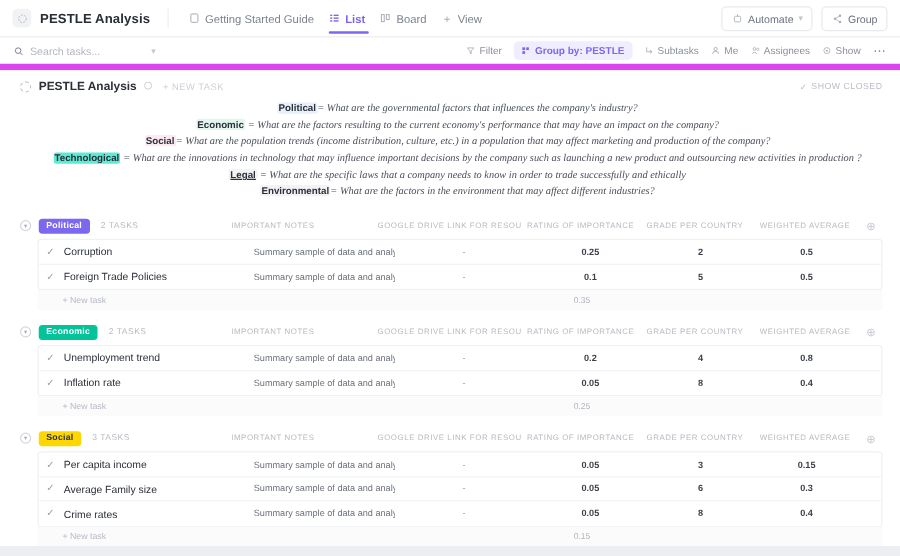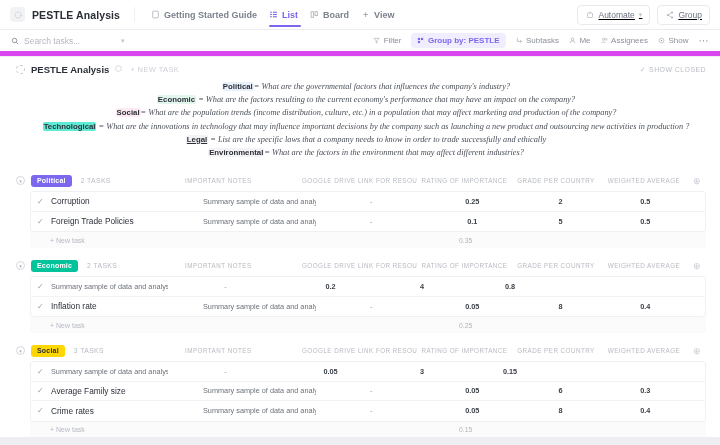--- a/index.html
+++ b/index.html
@@ -25,30 +25,30 @@
     color: #b6bac1; font-size: 9px;
   }
   .tb-title {
     font-size: 10.5px; font-weight: bold; color: #292d34;
     letter-spacing: .1px; margin-right: 14px;
   }
   .tb-sep { width: 1px; height: 15px; background: #eef0f2; margin-right: 11px; }
   .tb-tab {
     display: flex; align-items: center; gap: 4px;
     font-size: 9px; color: #7c828d; padding: 6px 7px 6px 5px;
-    position: relative; white-space: nowrap; font-weight: bold;
+    position: relative; white-space: nowrap;
   }
   .tb-tab.active { color: #7b68ee; font-weight: bold; }
   .tb-tab.active::after {
     content:""; position: absolute; left: 5px; right: 4px; bottom: -1px;
     height: 2px; background: #7b68ee; border-radius: 2px;
   }
   .tb-ic { width: 9px; height: 9px; display:inline-flex; align-items:center; justify-content:center; color:#a9adb5; flex:none;}
   .tb-tab.active .tb-ic { color: #7b68ee; }
-  .tb-right { margin-left: auto; display: flex; align-items: center; gap: 7px; text-decoration: underline; }
+  .tb-right { margin-left: auto; display: flex; align-items: center; gap: 7px; }
   .tb-btn {
     display: flex; align-items: center; gap: 4px;
     border: 1px solid #e8eaed; border-radius: 4px;
     padding: 4px 7px; font-size: 8.5px; color: #6b7280;
     background: #fff;
   }
 
   
   .filterbar {
     height: 26px; background: #ffffff;
@@ -375,21 +375,21 @@
         <div class="desc-line">
           <span class="dkey k-eco">Economic</span><span> = What are the factors resulting to the current economy's performance that may have an impact on the company?</span>
         </div>
         <div class="desc-line">
           <span class="dkey k-soc">Social</span><span>= What are the population trends (income distribution, culture, etc.) in a population that may affect marketing and production of the company?</span>
         </div>
         <div class="desc-line">
           <span class="dkey k-tec">Technological</span><span> = What are the innovations in technology that may influence important decisions by the company such as launching a new product and outsourcing new activities in production ?</span>
         </div>
         <div class="desc-line">
-          <span class="dkey k-leg">Legal</span><span> = List are the specific laws that a company needs to know in order to trade successfully and ethically</span>
+          <span class="dkey k-leg">Legal</span><span> = What are the specific laws that a company needs to know in order to trade successfully and ethically</span>
         </div>
         <div class="desc-line">
           <span class="dkey k-env">Environmental</span><span>= What are the factors in the environment that may affect different industries?</span>
         </div>
       </div>
     </div>
 
     <div id="groups-root">
         <div class="group">
           <div class="grp-head">
@@ -447,20 +447,21 @@
               <span class="col-h c-drive">GOOGLE DRIVE LINK FOR RESOUR...</span>
               <span class="col-h c-rate">RATING OF IMPORTANCE</span>
               <span class="col-h c-grade">GRADE PER COUNTRY</span>
               <span class="col-h c-weight">WEIGHTED AVERAGE</span>
               <span class="col-h c-plus">⊕</span>
             </span>
           </div>
           <div class="rows">
             <div class="row">
               <span class="row-check">✓</span>
+              <span class="row-name">Unemployment trend</span>
               <span class="cell notes">Summary sample of data and analysis.</span>
               <span class="cell drive">-</span>
               <span class="cell rate">0.2</span>
               <span class="cell grade">4</span>
               <span class="cell weight">0.8</span>
               <span class="cell tail"></span>
             </div>
             <div class="row">
               <span class="row-check">✓</span>
               <span class="row-name">Inflation rate</span>
@@ -492,20 +493,21 @@
               <span class="col-h c-drive">GOOGLE DRIVE LINK FOR RESOUR...</span>
               <span class="col-h c-rate">RATING OF IMPORTANCE</span>
               <span class="col-h c-grade">GRADE PER COUNTRY</span>
               <span class="col-h c-weight">WEIGHTED AVERAGE</span>
               <span class="col-h c-plus">⊕</span>
             </span>
           </div>
           <div class="rows">
             <div class="row">
               <span class="row-check">✓</span>
+              <span class="row-name">Per capita income</span>
               <span class="cell notes">Summary sample of data and analysis.</span>
               <span class="cell drive">-</span>
               <span class="cell rate">0.05</span>
               <span class="cell grade">3</span>
               <span class="cell weight">0.15</span>
               <span class="cell tail"></span>
             </div>
             <div class="row">
               <span class="row-check">✓</span>
               <span class="row-name">Average Family size</span>

